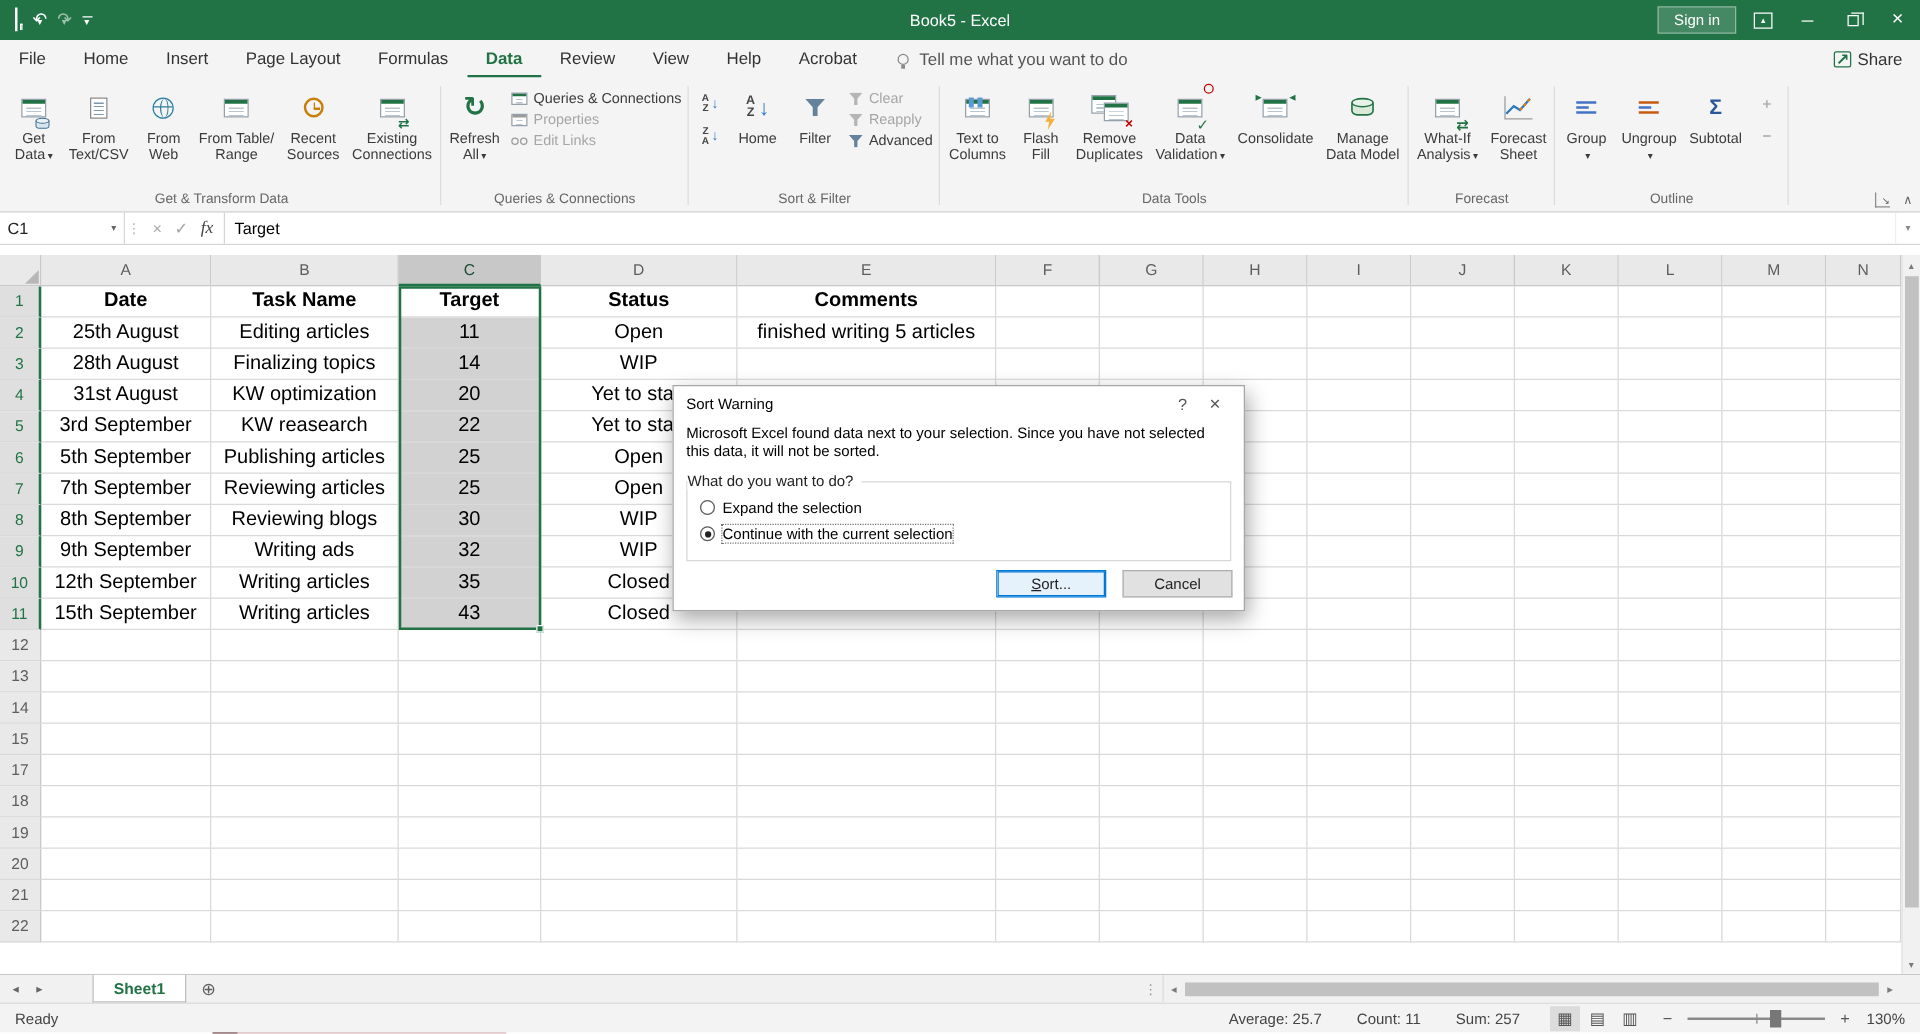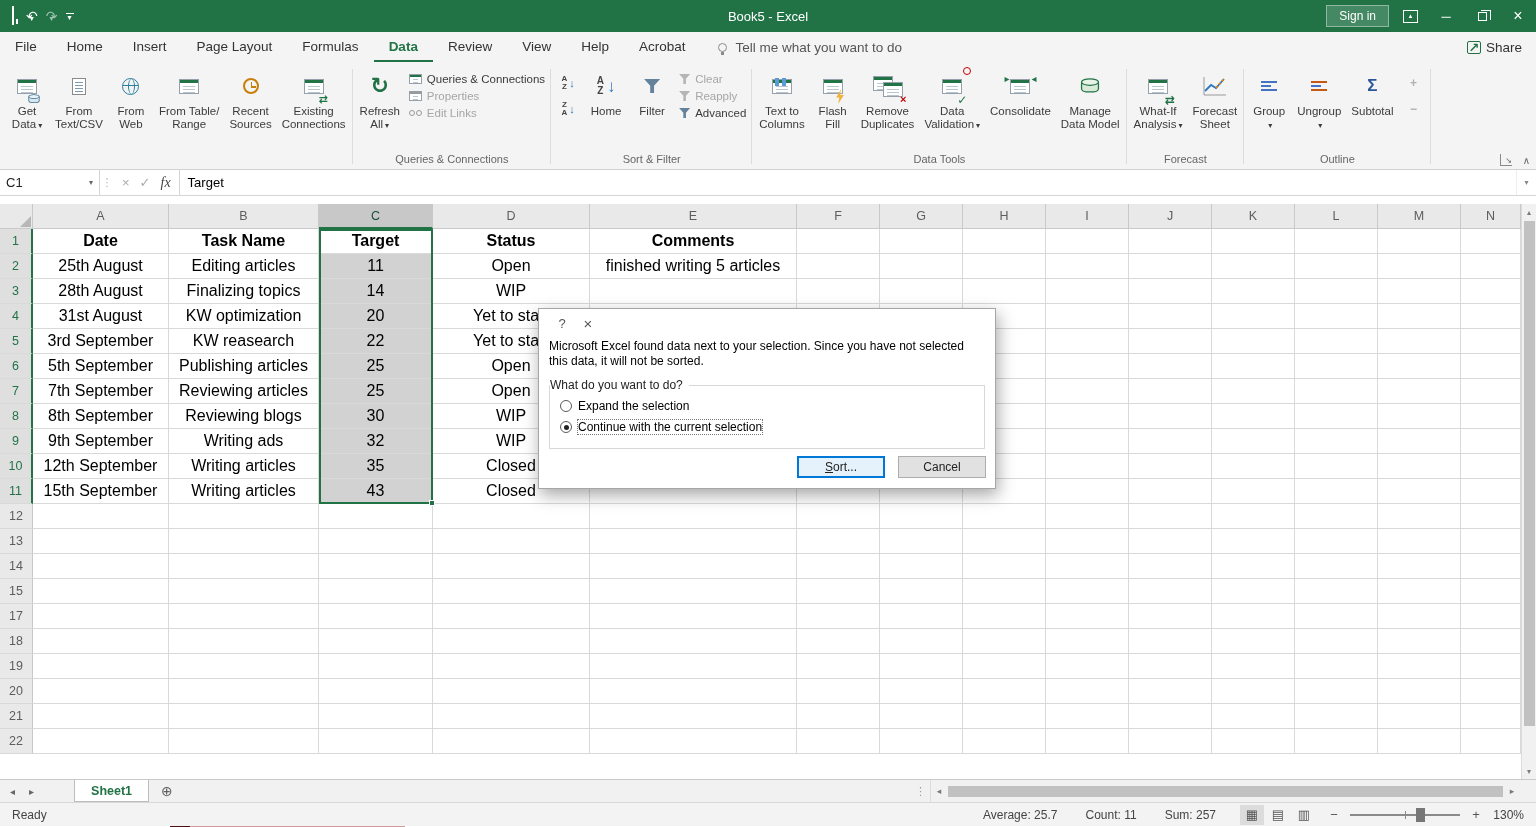--- a/index.html
+++ b/index.html
@@ -281,20 +281,21 @@
         </button>
         <button class="rbtn">
           <span class="ric">
               <span class="sheet-ic"></span>
               <span class="acc" style="right:-4px;bottom:-3px;color:#217346;font-size:11px;font-weight:bold;">⇄</span>
             </span>
           <span class="l">Existing</span>
           <span class="l">Connections</span>
         </button>
       </div>
+      <div class="rgroup-label">Get &amp; Transform Data</div>
     </div>
 
     <div class="rgroup">
       <div class="rbuttons">
         <button class="rbtn">
           <span class="ric">
               <span style="color:#217346;font-size:22px;font-weight:bold;">↻</span>
             </span>
           <span class="l">Refresh</span>
           <span class="l"><span>All</span><span class="caret">▾</span></span>
@@ -976,20 +977,21 @@
       <div class="sb-zoom">130%</div>
     </div>
   </div>
   <div class="sliver">
     <i style="left:170px;width:20px;background:#4a1014;"></i>
     <i style="left:190px;width:215px;background:rgba(163,56,60,.5);"></i>
   </div>
 
   <div class="dialog">
     <div class="dlg-title">
+      <span class="t">Sort Warning</span>
       <button class="dlg-ico"><span>?</span></button>
       <button class="dlg-ico" style="font-size:15px;"><span>×</span></button>
     </div>
     <div class="dlg-body">
       <div class="dlg-msg">Microsoft Excel found data next to your selection.  Since you have not selected this data, it will not be sorted.</div>
       <div class="groupbox">
         <span class="gb-legend">What do you want to do?</span>
         <label class="radio-row">
           <span class="radio"></span>
           <span class="radio-label">Expand the selection</span>

